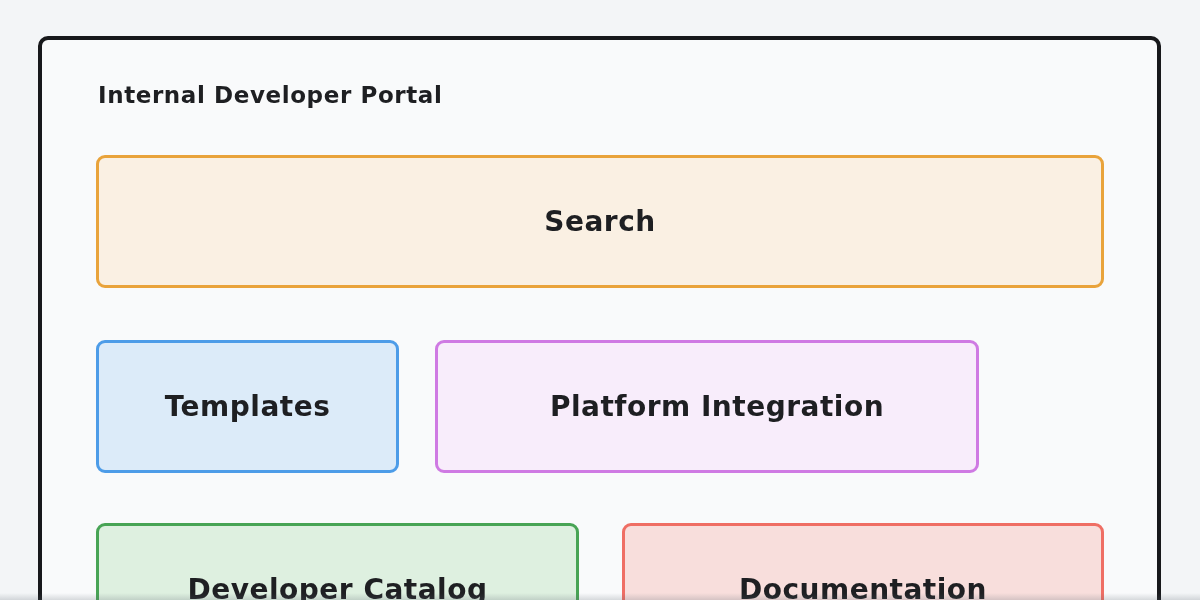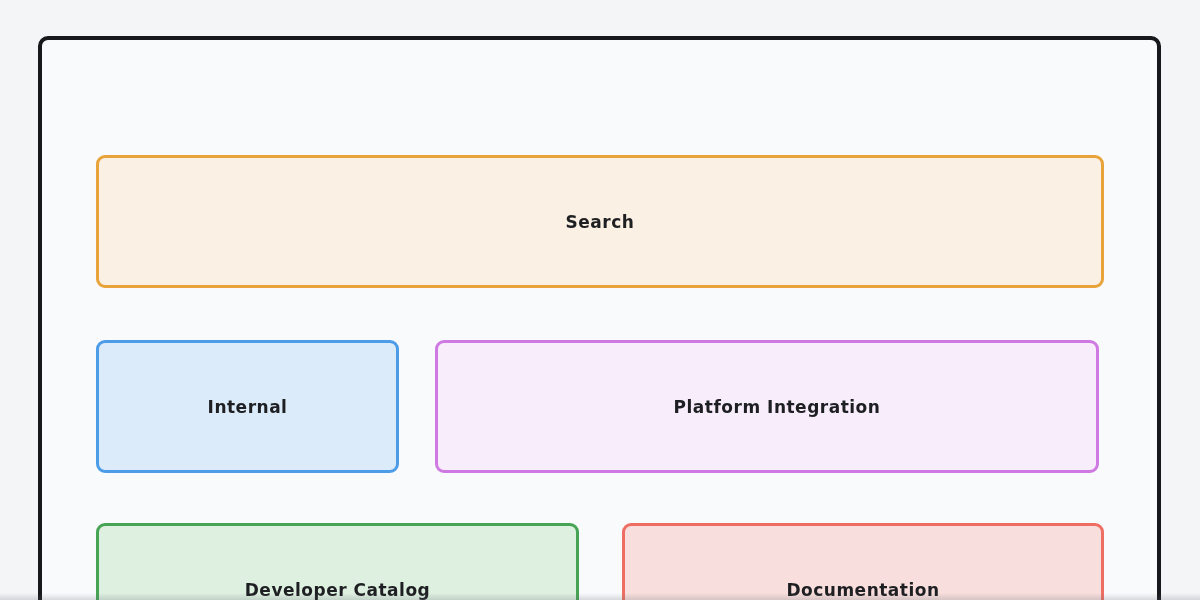--- a/index.html
+++ b/index.html
@@ -39,55 +39,56 @@
     position: absolute;
     box-sizing: border-box;
     border-width: 3.5px;
     border-style: solid;
     border-radius: 9px;
     display: flex;
     align-items: center;
     justify-content: center;
   }
   .node-label {
-    font-size: 17px;
+    font-size: 28px;
     font-weight: 600;
     letter-spacing: 0.5px;
     color: #1e1f22;
     white-space: nowrap;
   }
   
   .node-search            { left: 54px;  top: 115px; width: 1008px; height: 133px; }
   .node-templates         { left: 54px;  top: 300px; width: 303px;  height: 133px; }
-  .node-platform          { left: 393px; top: 300px; width: 664px;  height: 133px; padding-left: 20px; }
+  .node-platform          { left: 393px; top: 300px; width: 544px;  height: 133px; padding-left: 20px; }
   .node-software-catalog  { left: 54px;  top: 483px; width: 483px;  height: 133px; }
   .node-documentation     { left: 580px; top: 483px; width: 482px;  height: 133px; }
   .bottom-fade {
     position: absolute;
     left: 0;
     bottom: 0;
     width: 100%;
     height: 7px;
     background: linear-gradient(to bottom, rgba(90,100,110,0), rgba(90,100,110,0.22));
     pointer-events: none;
   }
 </style>
 </head>
 <body>
 
 <div class="canvas">
   <div class="frame">
 
+    <div class="diagram-title">Internal Developer Portal</div>
 
     <div class="node node-search" style="border-color: rgb(233, 163, 59); background: rgb(250, 240, 227);">
       <span class="node-label">Search</span>
     </div>
 
     <div class="node node-templates" style="border-color: rgb(77, 156, 232); background: rgb(220, 235, 249);">
-      <span class="node-label">Internal</span>
+      <span class="node-label">Templates</span>
     </div>
 
     <div class="node node-platform" style="border-color: rgb(207, 122, 227); background: rgb(248, 237, 251);">
       <span class="node-label">Platform Integration</span>
     </div>
 
     <div class="node node-software-catalog" style="border-color: rgb(72, 164, 85); background: rgb(222, 240, 224);">
       <span class="node-label">Developer Catalog</span>
     </div>
 

